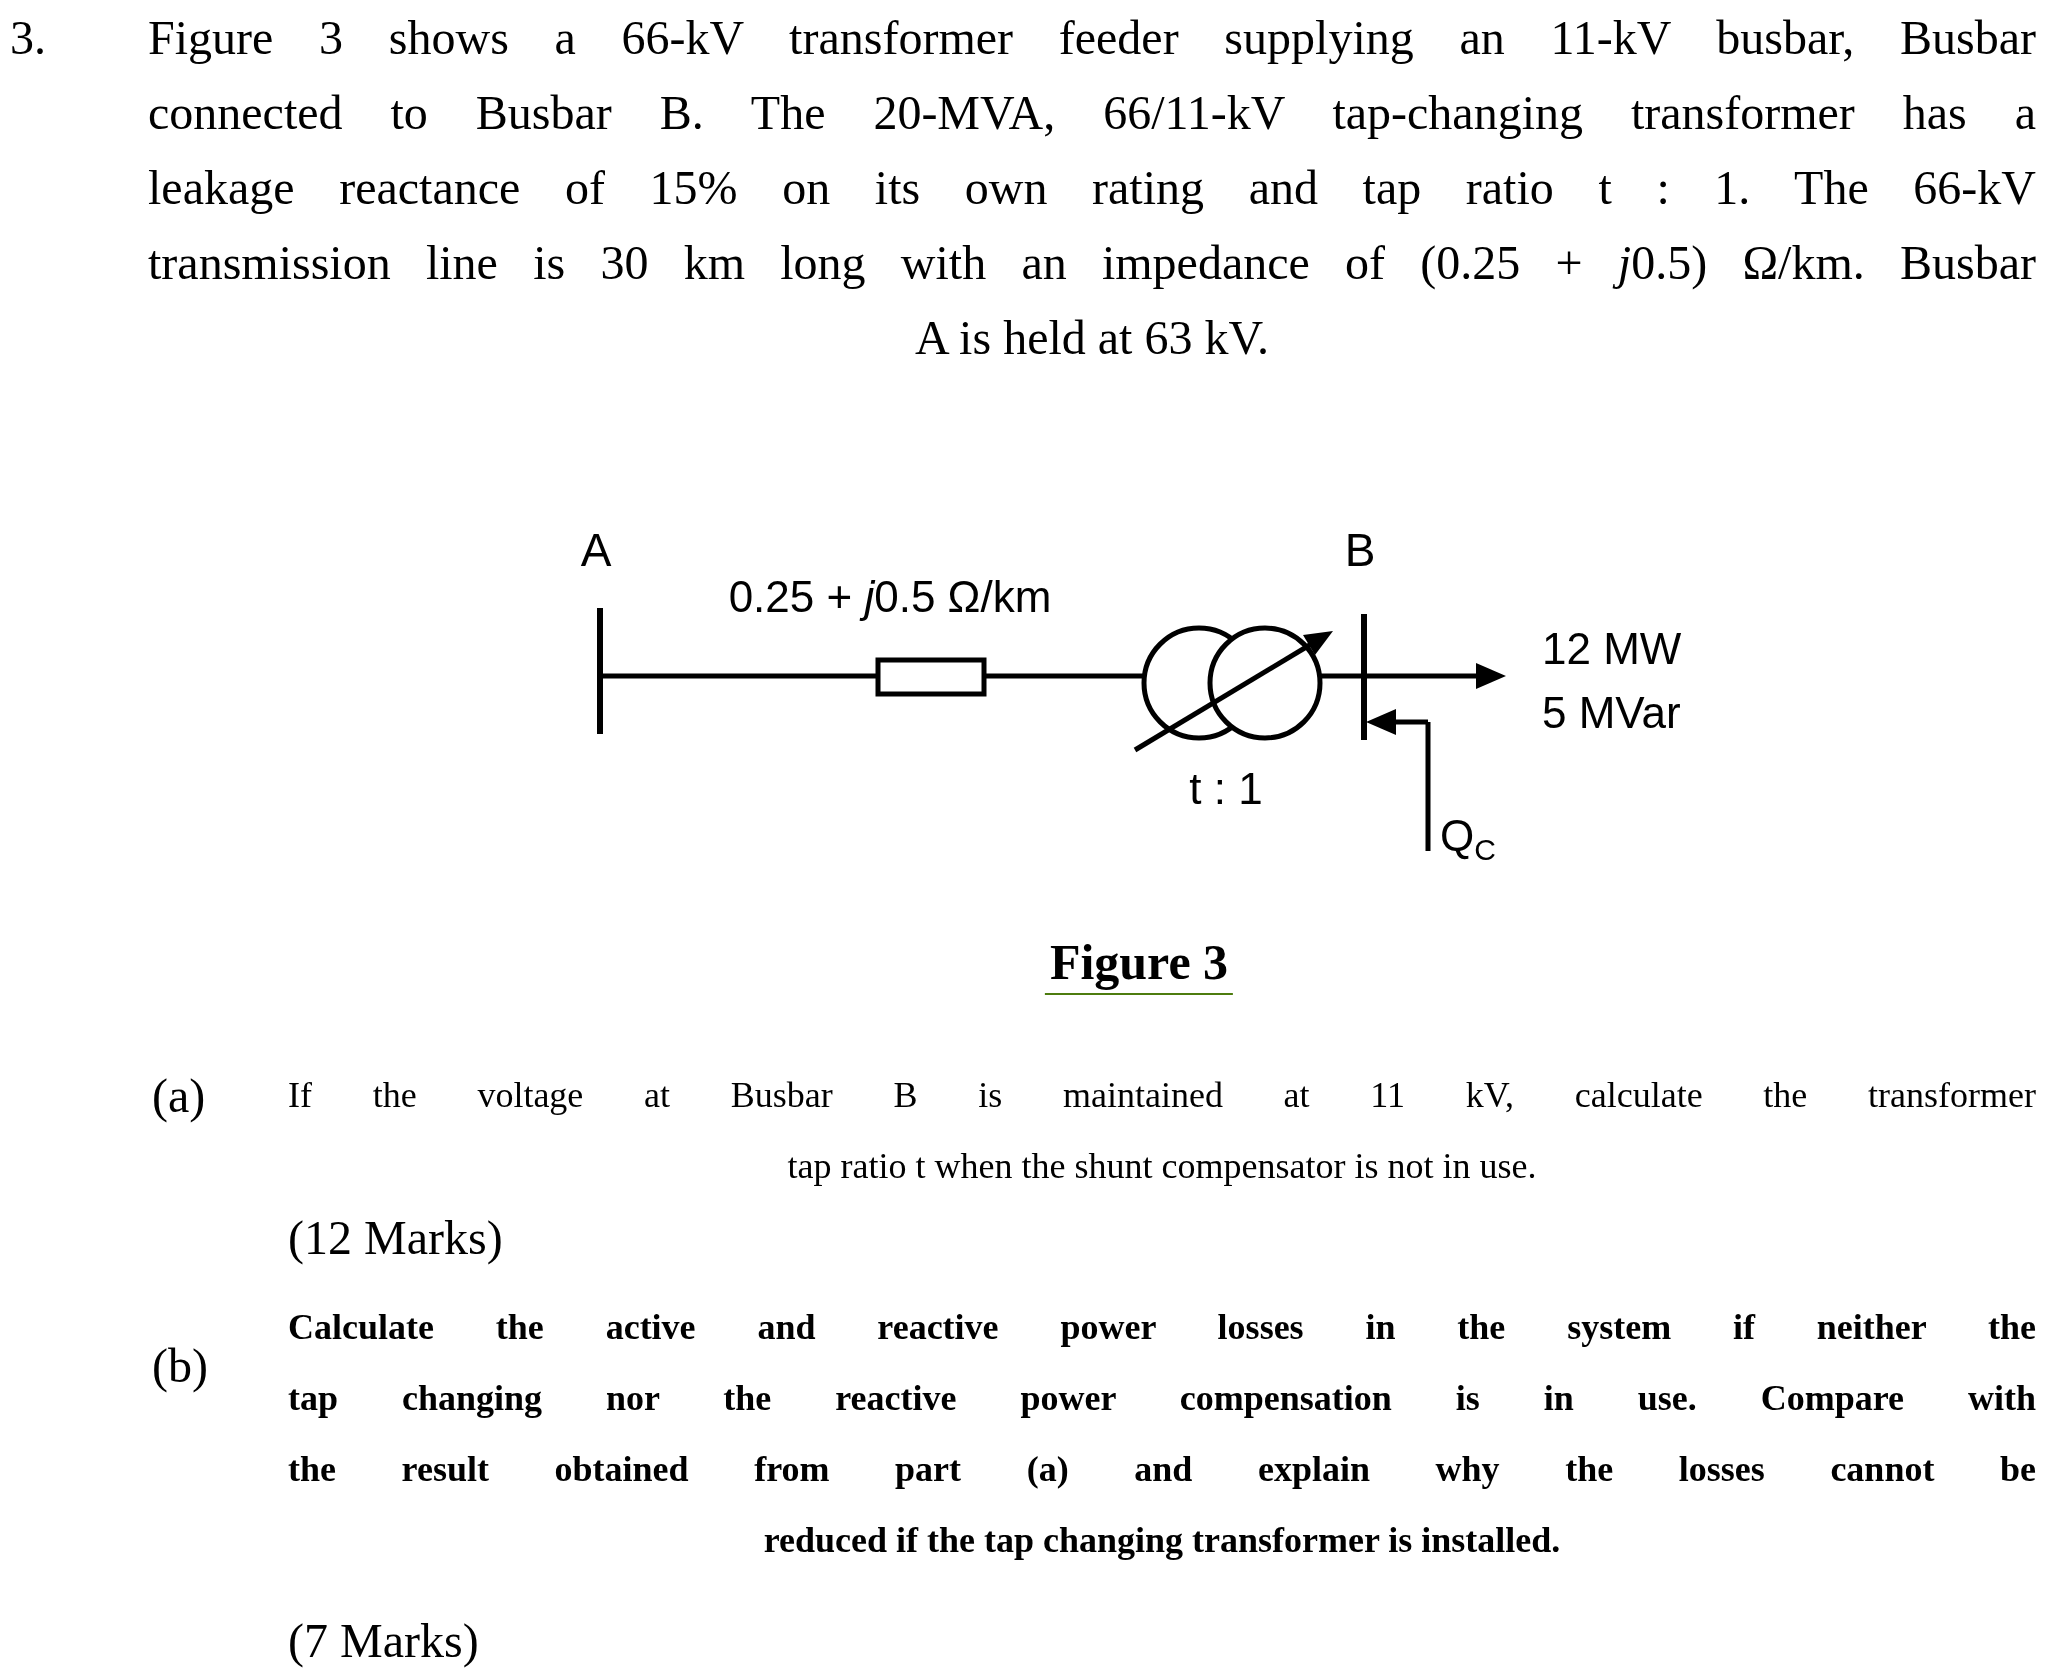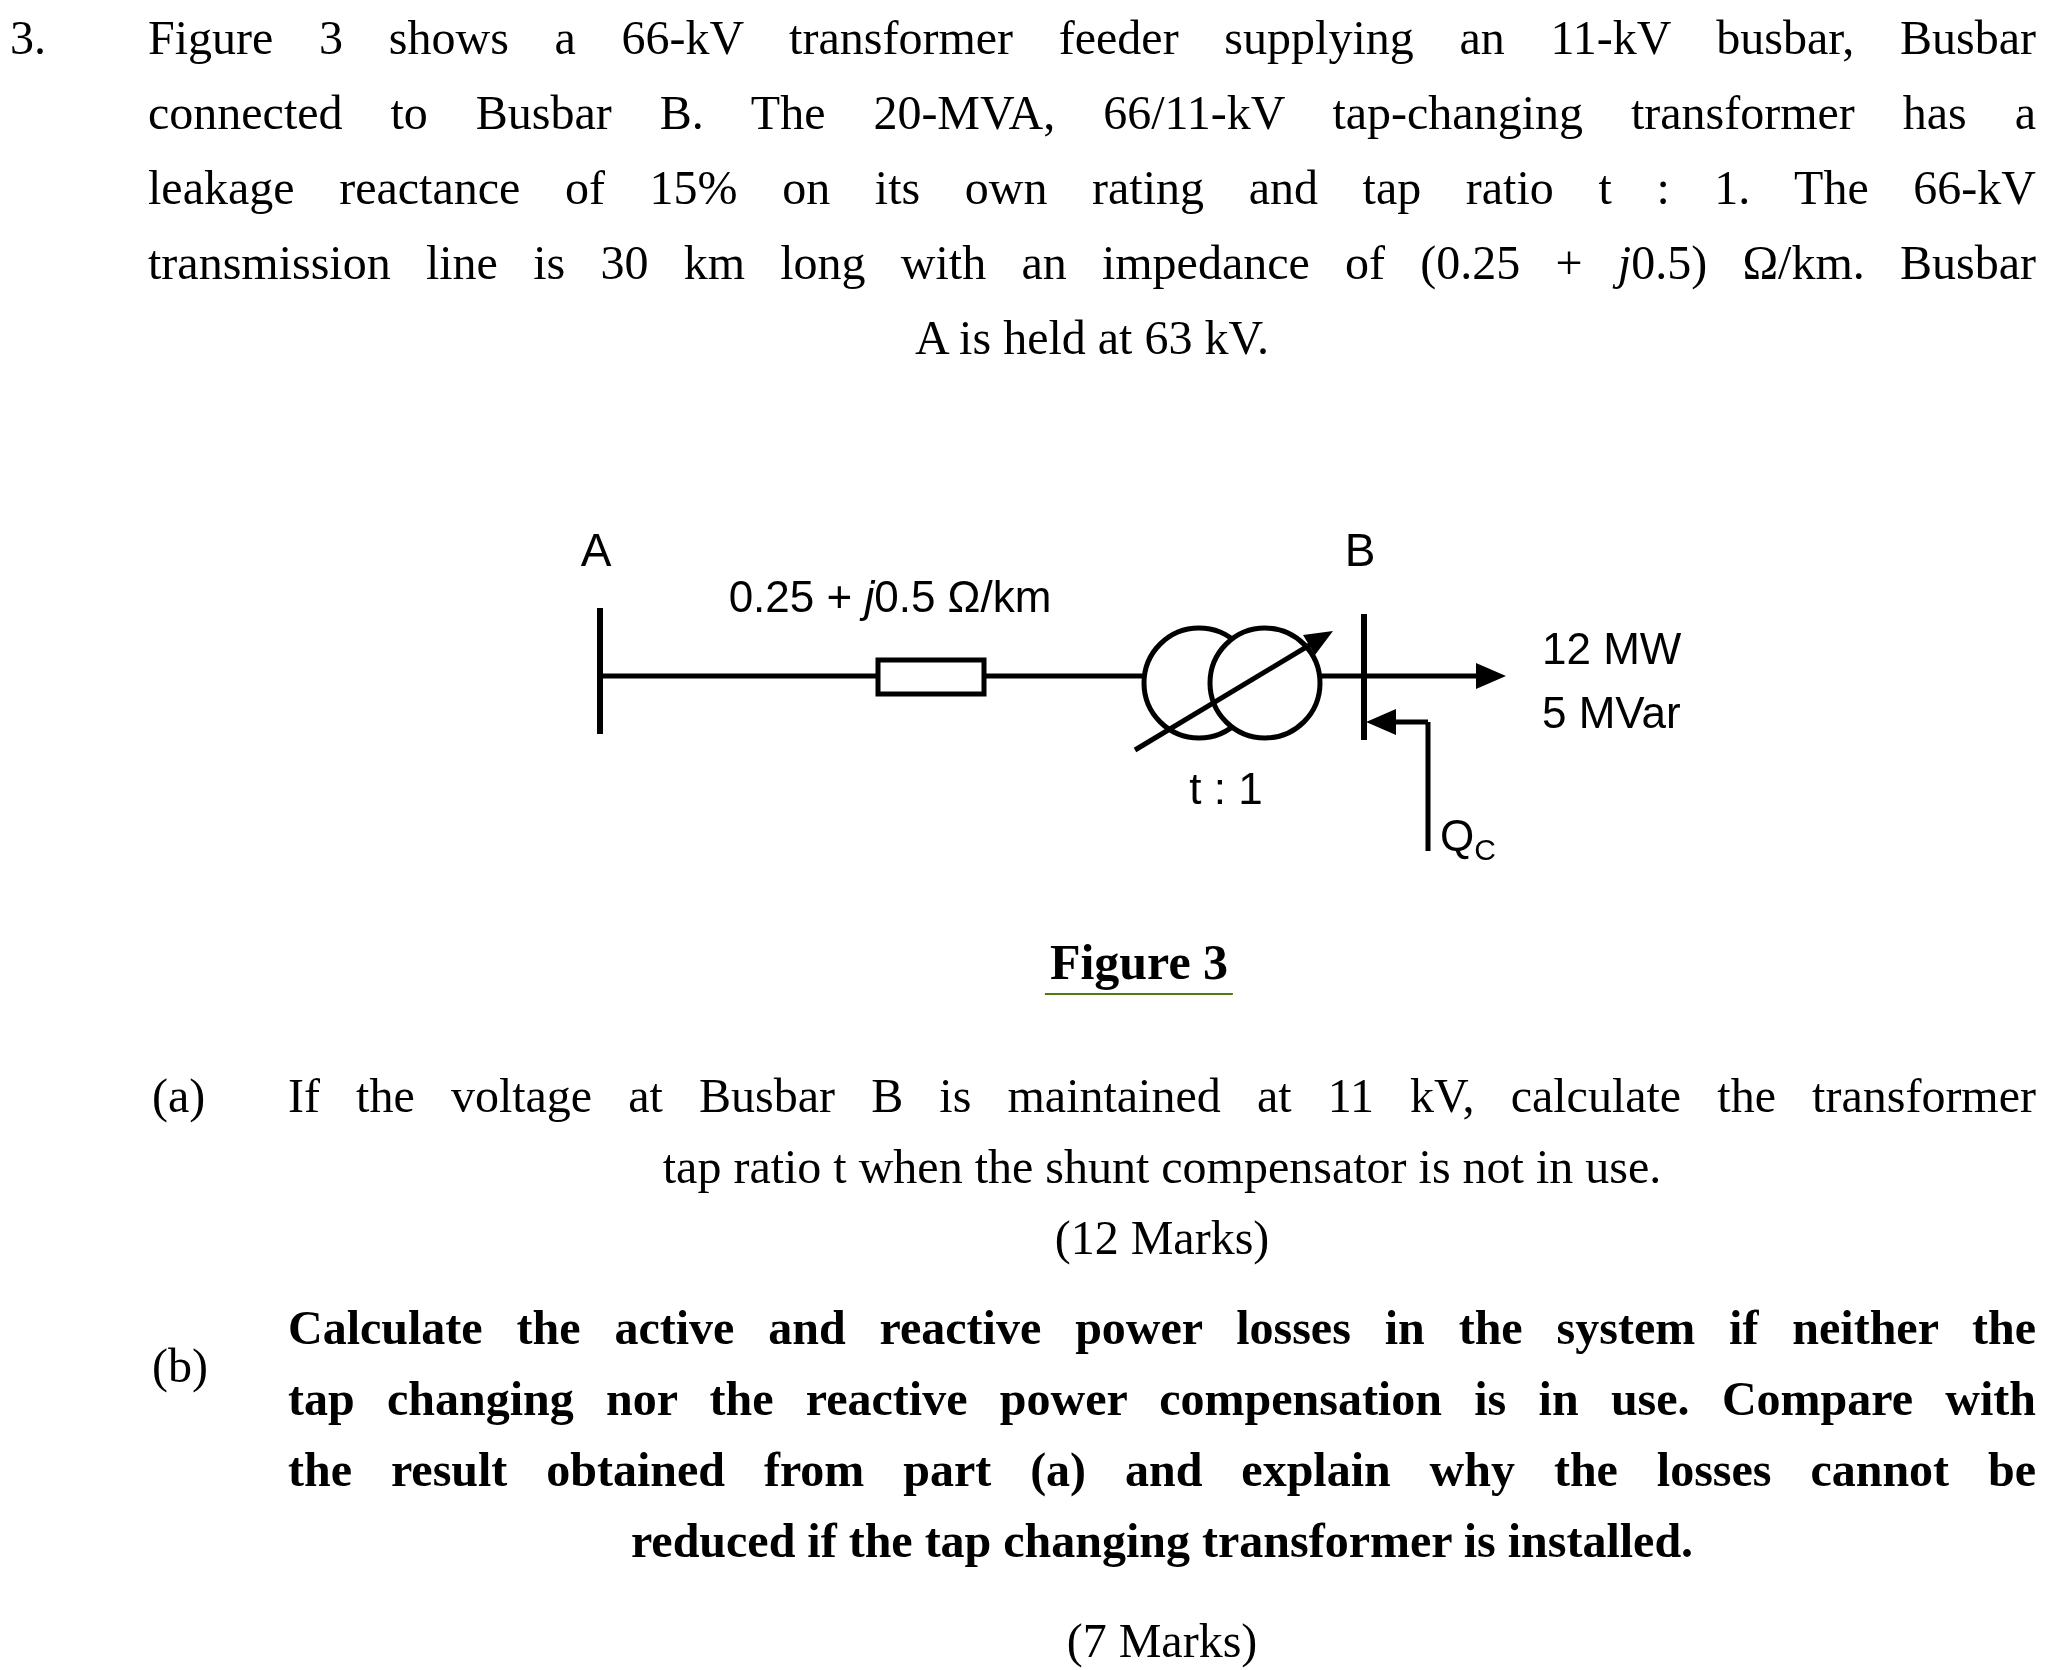--- a/index.html
+++ b/index.html
@@ -29,29 +29,29 @@
   .ital { font-style: italic; }
   .part-label {
     position: absolute;
     left: 152px;
     font-size: 48px; line-height: 71px;
   }
   .part-body {
     position: absolute;
     left: 288px;
     width: 1748px;
-    font-size: 48px;
+    font-size: 36px;
   }
   .part-body .tline { line-height: 71px; }
   .marks-row {
     position: absolute;
     left: 288px;
     width: 1748px;
     font-size: 48px; line-height: 71px;
-    text-align: center;
+    text-align: left;
   }
   .figure-wrap {
     position: absolute;
     left: 480px; top: 520px;
     width: 1280px; height: 360px;
   }
   .fig-caption {
     position: absolute;
     left: 1139px; top: 933px;
     transform: translateX(-50%);

